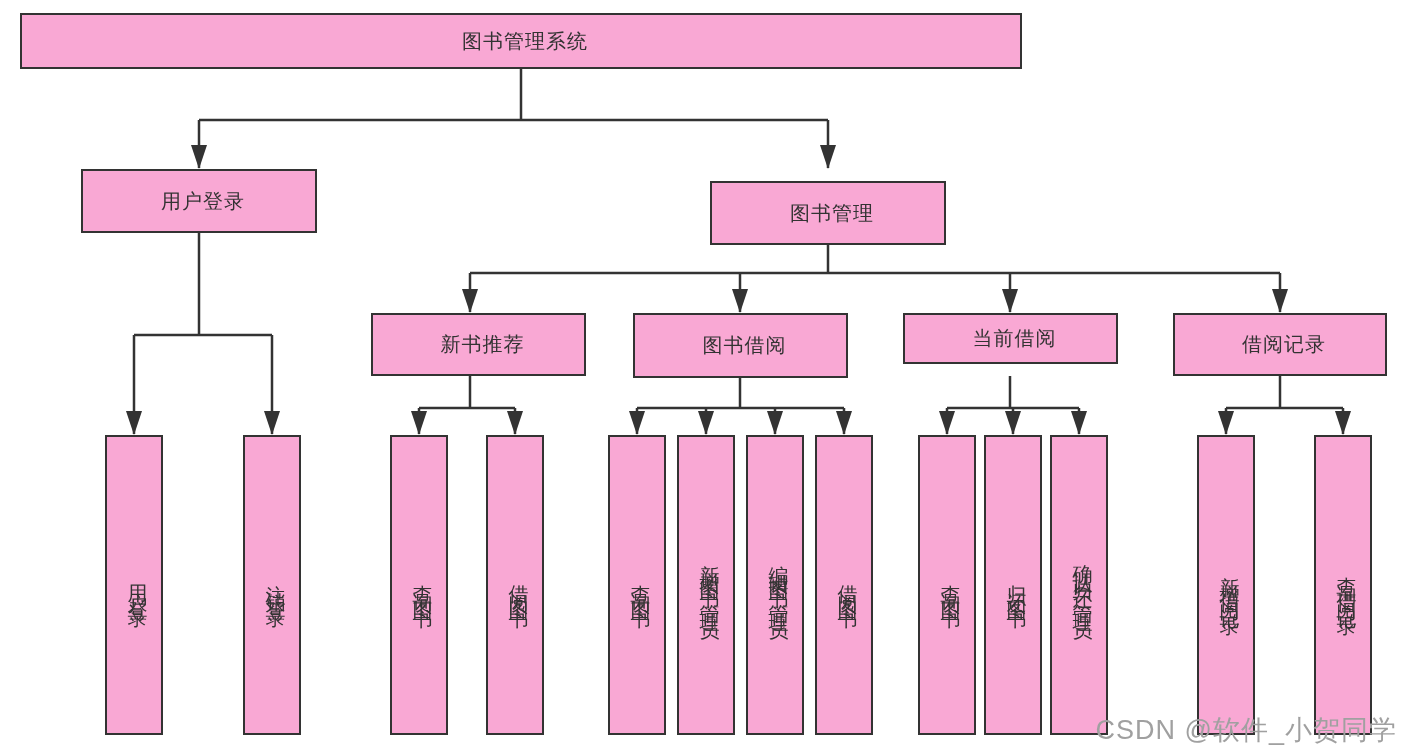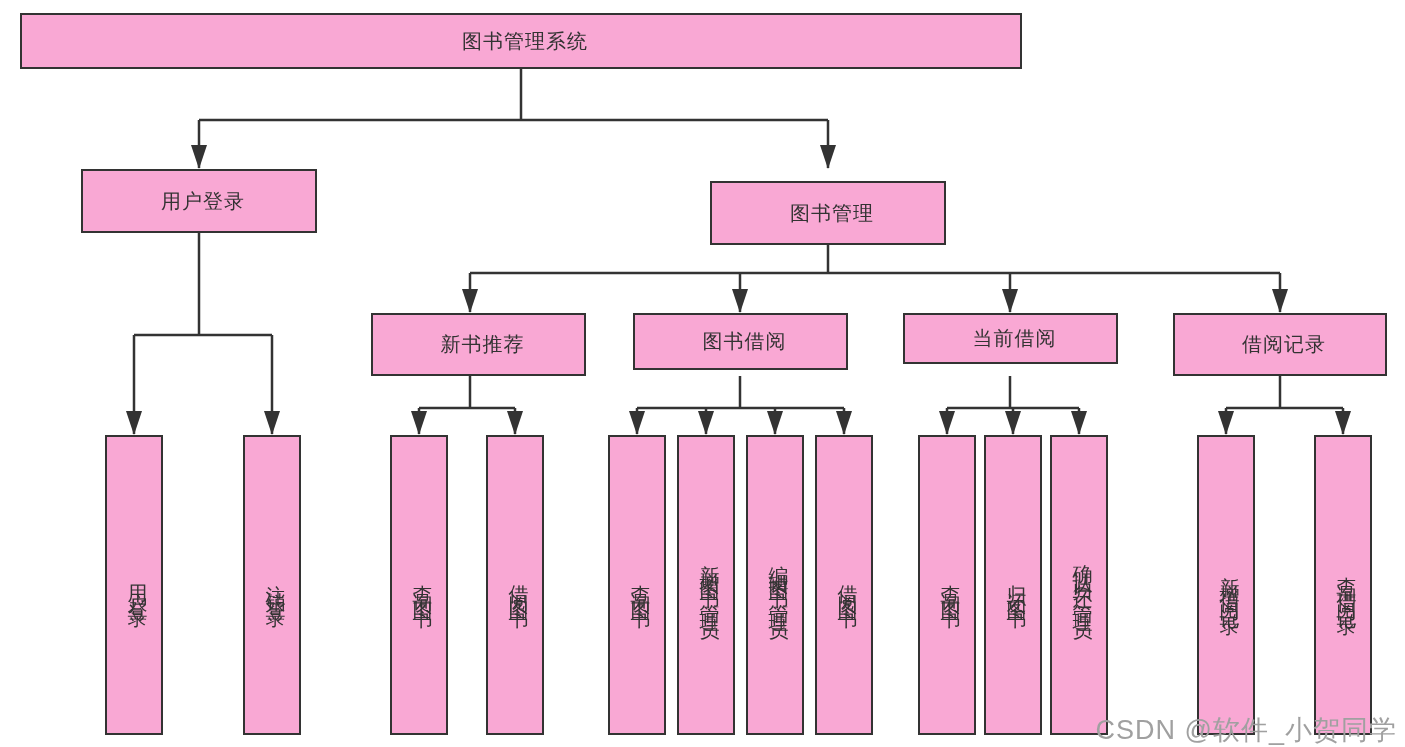--- a/index.html
+++ b/index.html
@@ -132,21 +132,21 @@
   <div class="node" style="left:81px; top:169px; width:236px; height:64px;">
     <span class="lbl">用户登录</span>
   </div>
   <div class="node" style="left:710px; top:181px; width:236px; height:64px;">
     <span class="lbl">图书管理</span>
   </div>
 
   <div class="node" style="left:363px; top:313px; width:215px; height:63px;margin-left:8px;">
     <span class="lbl">新书推荐</span>
   </div>
-  <div class="node" style="left:633px; top:313px; width:215px; height:57px;">
+  <div class="node" style="left:633px; top:313px; width:215px; height:65px;">
     <span class="lbl">图书借阅</span>
   </div>
   <div class="node" style="left:903px; top:313px; width:215px; height:51px;">
     <span class="lbl">当前借阅</span>
   </div>
   <div class="node" style="left:1173px; top:313px; width:214px; height:63px;">
     <span class="lbl">借阅记录</span>
   </div>
 
   <div class="node leaf" style="left:105px;">

